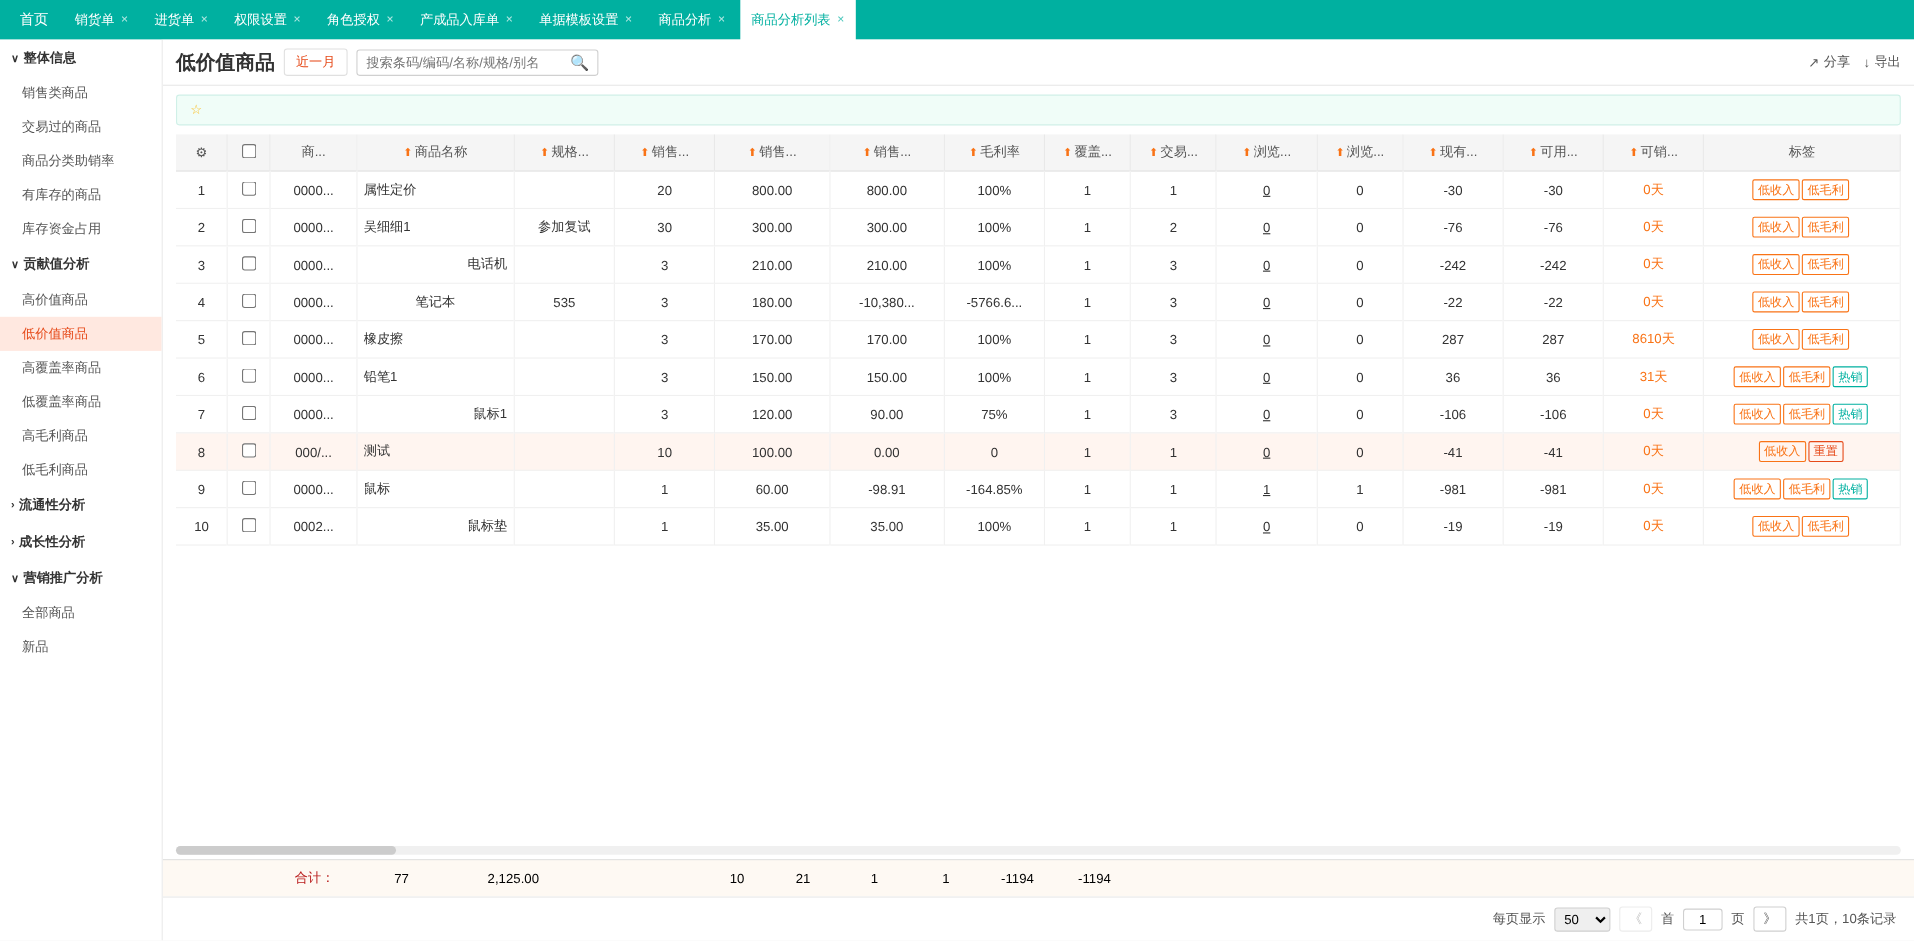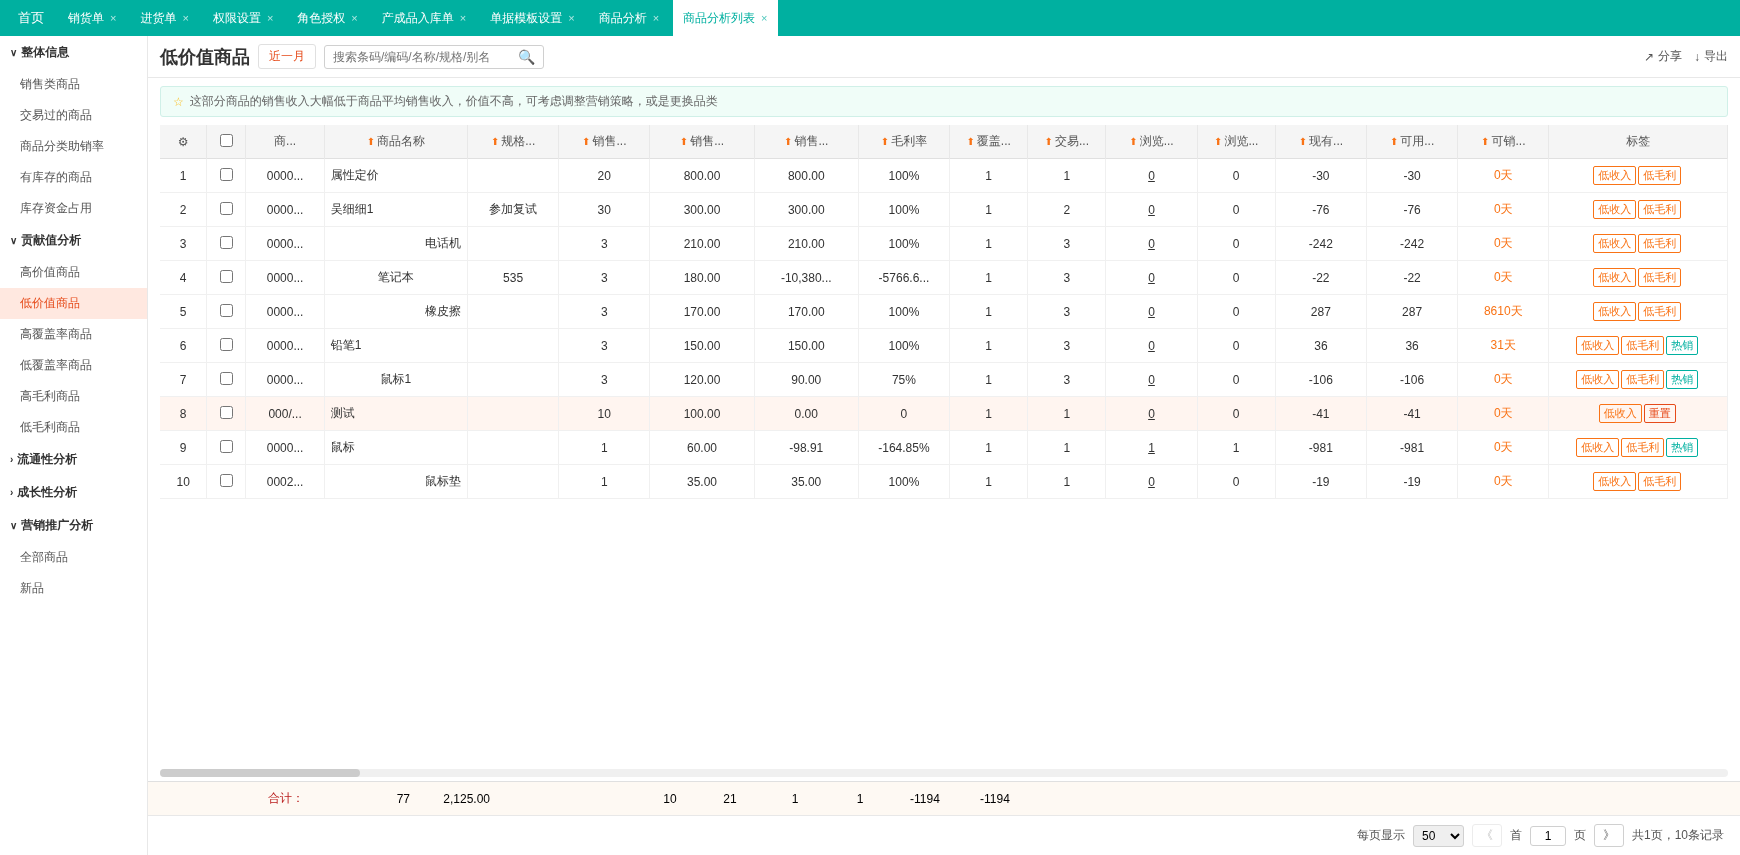--- a/index.html
+++ b/index.html
@@ -337,21 +337,20 @@
         </div>
         <div class="header-action-btn">
           <span>↓</span>
           <span>导出</span>
         </div>
       </div>
     </div>
 
     <div class="notice-bar">
       <span class="notice-icon">☆</span>
-      <span>这部分商品的销售收入大幅低于商品平均销售收入，价值不高，可考虑调整营销策略，或是更换品类</span>
     </div>
 
     <div class="table-container">
       <table>
         <thead>
           <tr>
             <th style="width:36px">⚙</th>
             <th style="width:30px"><input type="checkbox" style=""></th>
             <th style="width:60px">商...</th>
             <th style="width:110px"><span class="sort-icon">⬆</span>商品名称</th>
@@ -444,21 +443,21 @@
     <td>0</td>
     <td>-22</td>
     <td>-22</td>
     <td><span class="zero-day">0天</span></td>
     <td><span class="tag tag-orange">低收入</span><span class="tag tag-orange">低毛利</span></td>
   </tr>
             <tr>
     <td>5</td>
     <td><input type="checkbox" style=""></td>
     <td>0000...</td>
-    <td style="text-align:right">橡皮擦</td>
+    <td style="text-align:left">橡皮擦</td>
     <td></td>
     <td>3</td>
     <td>170.00</td>
     <td>170.00</td>
     <td>100%</td>
     <td>1</td>
     <td>3</td>
     <td><span class="underline-link">0</span></td>
     <td>0</td>
     <td>287</td>
@@ -482,21 +481,21 @@
     <td>0</td>
     <td>36</td>
     <td>36</td>
     <td><span class="zero-day">31天</span></td>
     <td><span class="tag tag-orange">低收入</span><span class="tag tag-orange">低毛利</span><span class="tag tag-green">热销</span></td>
   </tr>
             <tr>
     <td>7</td>
     <td><input type="checkbox" style=""></td>
     <td>0000...</td>
-    <td style="text-align:center">鼠标1</td>
+    <td style="text-align:right">鼠标1</td>
     <td></td>
     <td>3</td>
     <td>120.00</td>
     <td>90.00</td>
     <td>75%</td>
     <td>1</td>
     <td>3</td>
     <td><span class="underline-link">0</span></td>
     <td>0</td>
     <td>-106</td>
@@ -565,21 +564,21 @@
       </table>
     </div>
 
     <div class="scrollbar-track">
       <div class="scrollbar-thumb"></div>
     </div>
 
     <div class="table-footer">
       <div class="footer-label">合计：</div>
       <div style="display:flex; gap:0; flex:1; align-items:center;">
-        <div style="width:90px; text-align:right">77</div>
+        <div style="width:90px; text-align:center">77</div>
         <div style="width:80px; text-align:right">2,125.00</div>
         <div style="width:80px; text-align:center"></div>
         <div style="width:70px; text-align:center"></div>
         <div style="width:60px; text-align:center">10</div>
         <div style="width:60px; text-align:center">21</div>
         <div style="width:70px; text-align:center">1</div>
         <div style="width:60px; text-align:center">1</div>
         <div style="width:70px; text-align:center">-1194</div>
         <div style="width:70px; text-align:center">-1194</div>
       </div>

